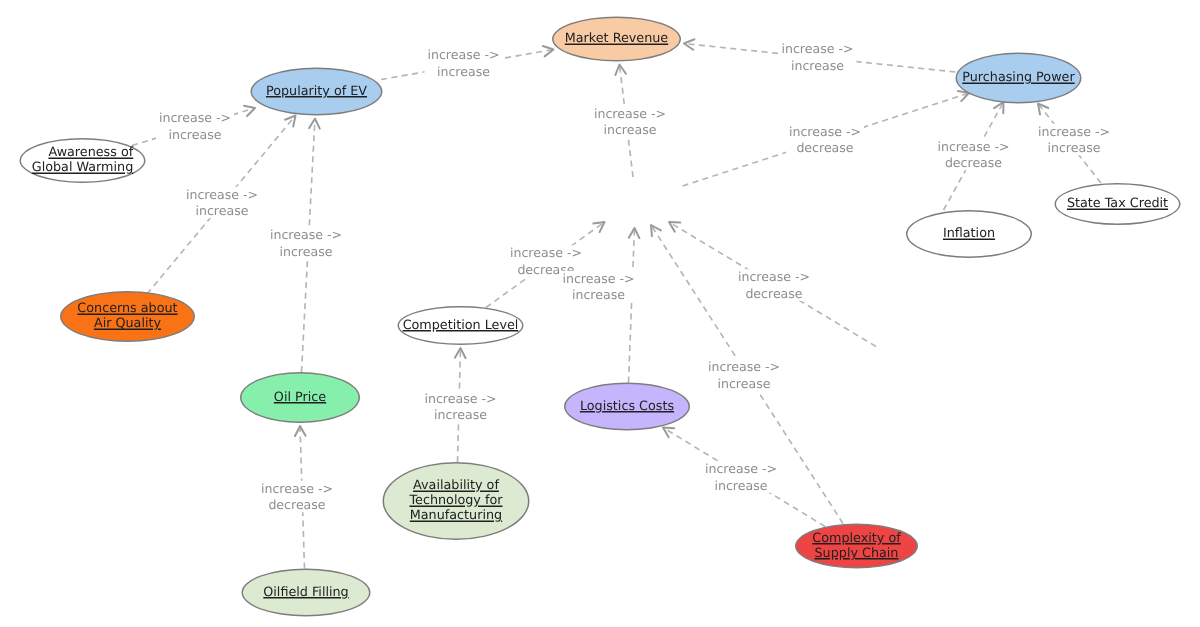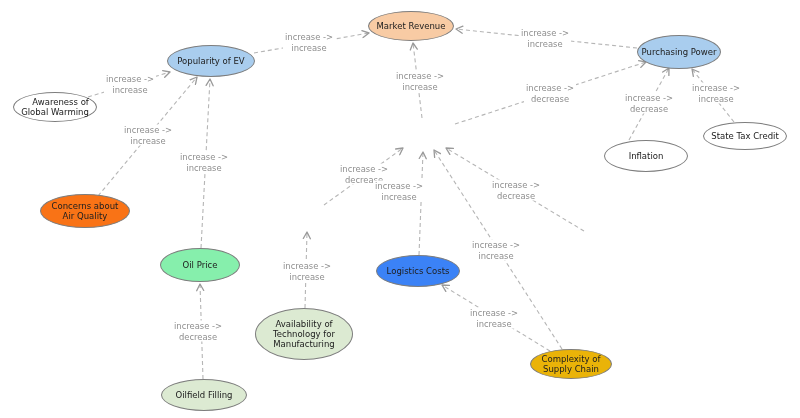--- a/index.html
+++ b/index.html
@@ -7,21 +7,21 @@
     position:relative;width:800px;height:418px;background:#ffffff;
     font-family:"DejaVu Sans",sans-serif;overflow:hidden;
   }
   svg.edges{position:absolute;left:0;top:0;width:800px;height:418px;}
   svg.edges line{stroke:var(--edge-color,#b5b5b5);stroke-width:1.1;stroke-dasharray:4 3;fill:none;}
   .node{
     position:absolute;box-sizing:border-box;
     border:1px solid var(--node-border,#7d7d7d);border-radius:50%;
     display:flex;align-items:center;justify-content:center;
     text-align:center;white-space:pre-line;
-    font-size:8.5px;line-height:1.2;color:var(--node-text,#202020);
+    font-size:8.5px;line-height:1.2;color:var(--node-text,#202020);text-decoration:underline;
   }
   .edge-label{
     position:absolute;transform:translate(-50%,-50%);
     white-space:pre-line;text-align:center;
     font-size:8.4px;line-height:1.25;color:var(--edge-label-color,#8e8e8e);
     background:#ffffff;padding:0 2px;
   }
 </style>
 </head>
 <body>
@@ -54,27 +54,28 @@
 
   <div class="node" style="left: 368px; top: 11px; width: 86px; height: 30px; background: rgb(248, 203, 164);">Market Revenue</div>
   <div class="node" style="left: 167px; top: 45px; width: 88px; height: 32px; background: rgb(169, 205, 238);">Popularity of EV</div>
   <div class="node" style="left: 637px; top: 35px; width: 84px; height: 34px; background: rgb(169, 205, 238);">Purchasing Power</div>
   <div class="node" style="left: 13px; top: 92px; width: 84px; height: 30px; background: rgb(255, 255, 255); text-align: right;">Awareness of
 Global Warming</div>
   <div class="node" style="left: 40px; top: 194px; width: 90px; height: 34px; background: #f97316;">Concerns about
 Air Quality</div>
   <div class="node" style="left: 160px; top: 248px; width: 80px; height: 34px; background: #86efac;">Oil Price</div>
   <div class="node" style="left: 161px; top: 379px; width: 86px; height: 32px; background: rgb(220, 234, 210);">Oilfield Filling</div>
+  <div class="node" style="left: 265px; top: 204px; width: 84px; height: 26px; background: rgb(255, 255, 255);">Competition Level</div>
   <div class="node" style="left: 255px; top: 308px; width: 98px; height: 52px; background: rgb(220, 234, 210);">Availability of
 Technology for
 Manufacturing</div>
-  <div class="node" style="left: 376px; top: 255px; width: 84px; height: 32px; background: #3b82f6;">Logistics Costs</div>
+  <div class="node" style="left: 376px; top: 255px; width: 84px; height: 32px; background: #c4b5fd;">Logistics Costs</div>
   <div class="node" style="left: 604px; top: 140px; width: 84px; height: 32px; background: rgb(255, 255, 255);">Inflation</div>
   <div class="node" style="left: 703px; top: 122px; width: 84px; height: 28px; background: rgb(255, 255, 255);">State Tax Credit</div>
-  <div class="node" style="left: 530px; top: 349px; width: 82px; height: 30px; background: #eab308;">Complexity of
+  <div class="node" style="left: 530px; top: 349px; width: 82px; height: 30px; background: #ef4444;">Complexity of
 Supply Chain</div>
 
   <div class="edge-label" style="left:309px;top:42px;">increase -&gt;
 increase</div>
   <div class="edge-label" style="left:545px;top:38px;">increase -&gt;
 increase</div>
   <div class="edge-label" style="left:420px;top:81px;">increase -&gt;
 increase</div>
   <div class="edge-label" style="left:550px;top:93px;">increase -&gt;
 decrease</div>

